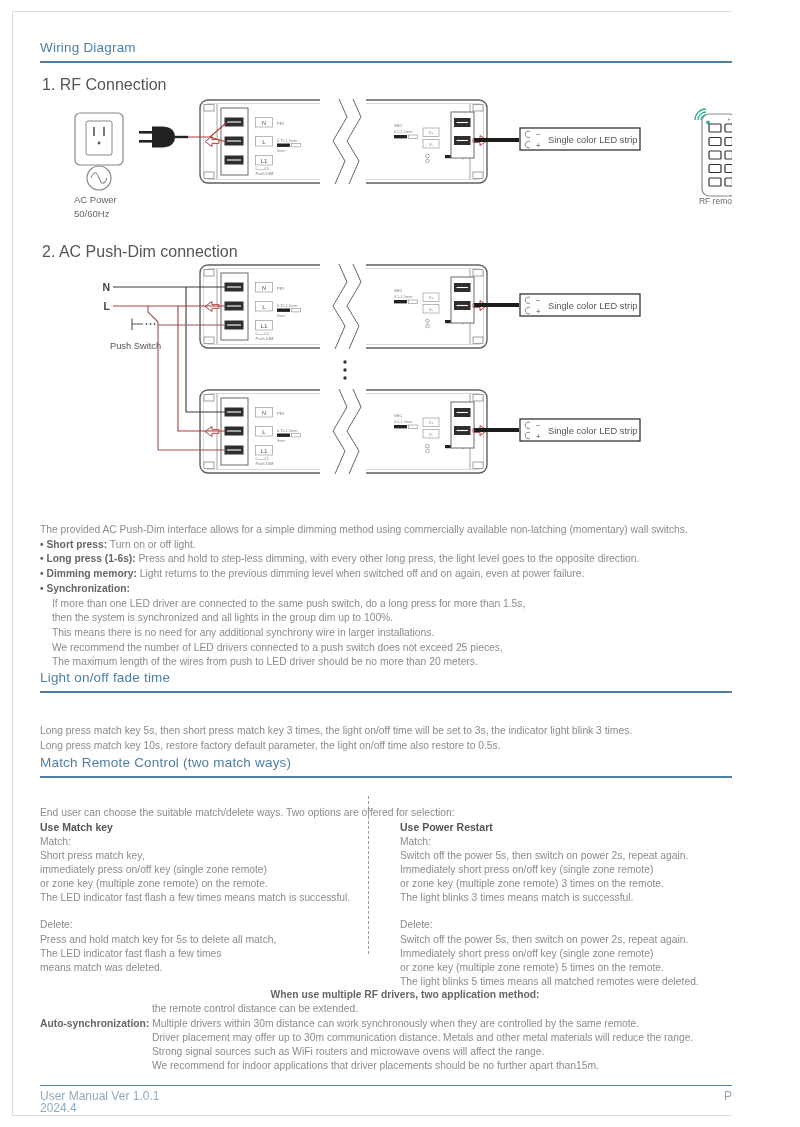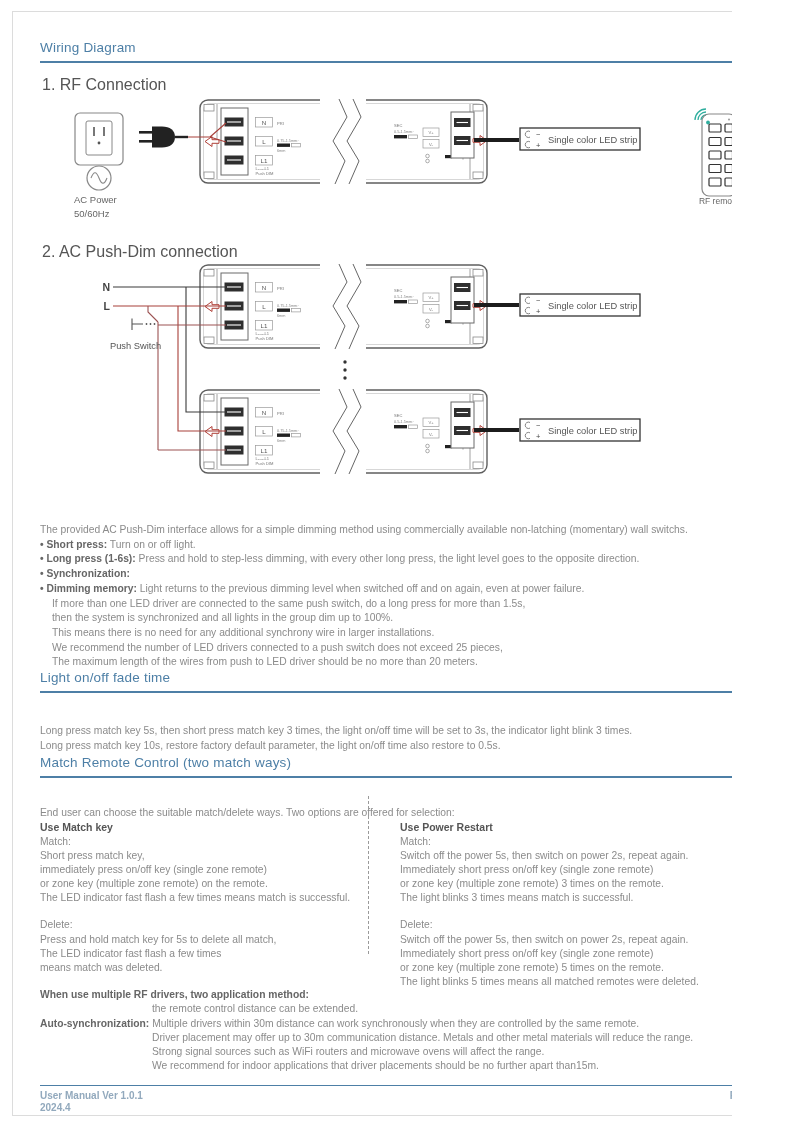--- a/index.html
+++ b/index.html
@@ -3,25 +3,25 @@
 <meta charset="utf-8">
 <style>
   html,body{margin:0;padding:0;background:#fff;font-family:"Liberation Sans",sans-serif;}
   .page{position:relative;width:732px;height:1127px;background:#fff;overflow:hidden;}
   .pframe{position:absolute;left:12px;top:11px;width:774px;height:1103px;border:1px solid #dcdcdc;}
   .abs{position:absolute;margin-top:24px;}
   .h-acc{position:absolute;color:#4d7fa6;font-size:13.5px;font-weight:400;letter-spacing:.2px;}
   .rule{position:absolute;background:#4d7fa6;height:1.6px;}
   .sublabel{position:absolute;font-size:16px;color:#555;}
   .txt{font-size:10.3px;color:#8b8b8b;line-height:14.7px;}
-  .txt .b, .b{color:#666;font-weight:bold;}
+  .txt .b, .b{color:#666;font-weight:bold;text-align:center;}
   .colhead{font-size:10.5px;color:#555;font-weight:bold;line-height:15px;}
   .gap{height:13px;}
   .dashdiv{position:absolute;border-left:1.6px dashed #9a9a9a;width:0;}
-  .foot{position:absolute;font-size:10px;color:#92a9bd;line-height:12px;font-weight:bold;}
+  .foot{position:absolute;font-size:12px;color:#92a9bd;line-height:12px;}
   svg{position:absolute;left:0;top:0;}
   svg text{fill:#666;}
   .dOut{fill:#fff;stroke:#5f5f5f;stroke-width:1.4;}
   .dIn{fill:none;stroke:#bcbcbc;stroke-width:.6;}
   .dTab{fill:#fff;stroke:#8a8a8a;stroke-width:.8;}
   .dLine{stroke:#8a8a8a;stroke-width:.8;}
   .dMod{fill:#fff;stroke:#6a6a6a;stroke-width:1;}
   .dTerm{fill:#2e2e2e;}
   .dSlot{stroke:#fff;stroke-width:1.1;}
   .dBoxW{fill:#fff;stroke:#9a9a9a;stroke-width:.7;}
@@ -312,22 +312,22 @@
       <text x="536" y="428" class="glyph">−</text>
       <text x="536" y="438.5" class="glyph">+</text>
       <text x="548" y="433.5" class="striptxt">Single color LED strip</text>
     </g>
   </svg>
 
   <div class="abs txt" style="left:40px;top:499px;width:725px;">
     <div>The provided AC Push-Dim interface allows for a simple dimming method using commercially available non-latching (momentary) wall switchs.</div>
     <div><span class="b">• Short press:</span> <span>Turn on or off light.</span></div>
     <div><span class="b">• Long press (1-6s):</span> <span>Press and hold to step-less dimming, with every other long press, the light level goes to the opposite direction.</span></div>
+    <div><span class="b">• Dimming memory:</span> <span>Light returns to the previous dimming level when switched off and on again, even at power failure.</span></div>
     <div><span class="b">• Synchronization:</span> <span></span></div>
-    <div><span class="b">• Dimming memory:</span> <span>Light returns to the previous dimming level when switched off and on again, even at power failure.</span></div>
     <div style="padding-left:12px">If more than one LED driver are connected to the same push switch, do a long press for more than 1.5s,</div>
     <div style="padding-left:12px">then the system is synchronized and all lights in the group dim up to 100%.</div>
     <div style="padding-left:12px">This means there is no need for any additional synchrony wire in larger installations.</div>
     <div style="padding-left:12px">We recommend the number of LED drivers connected to a push switch does not exceed 25 pieces,</div>
     <div style="padding-left:12px">The maximum length of the wires from push to LED driver should be no more than 20 meters.</div>
   </div>
 
   <div class="h-acc" style="left:40px;top:670px;">Light on/off fade time</div>
   <div class="rule" style="left:40px;top:691px;width:722px;"></div>
   <div class="abs txt" style="left:40px;top:700px;width:725px;">

